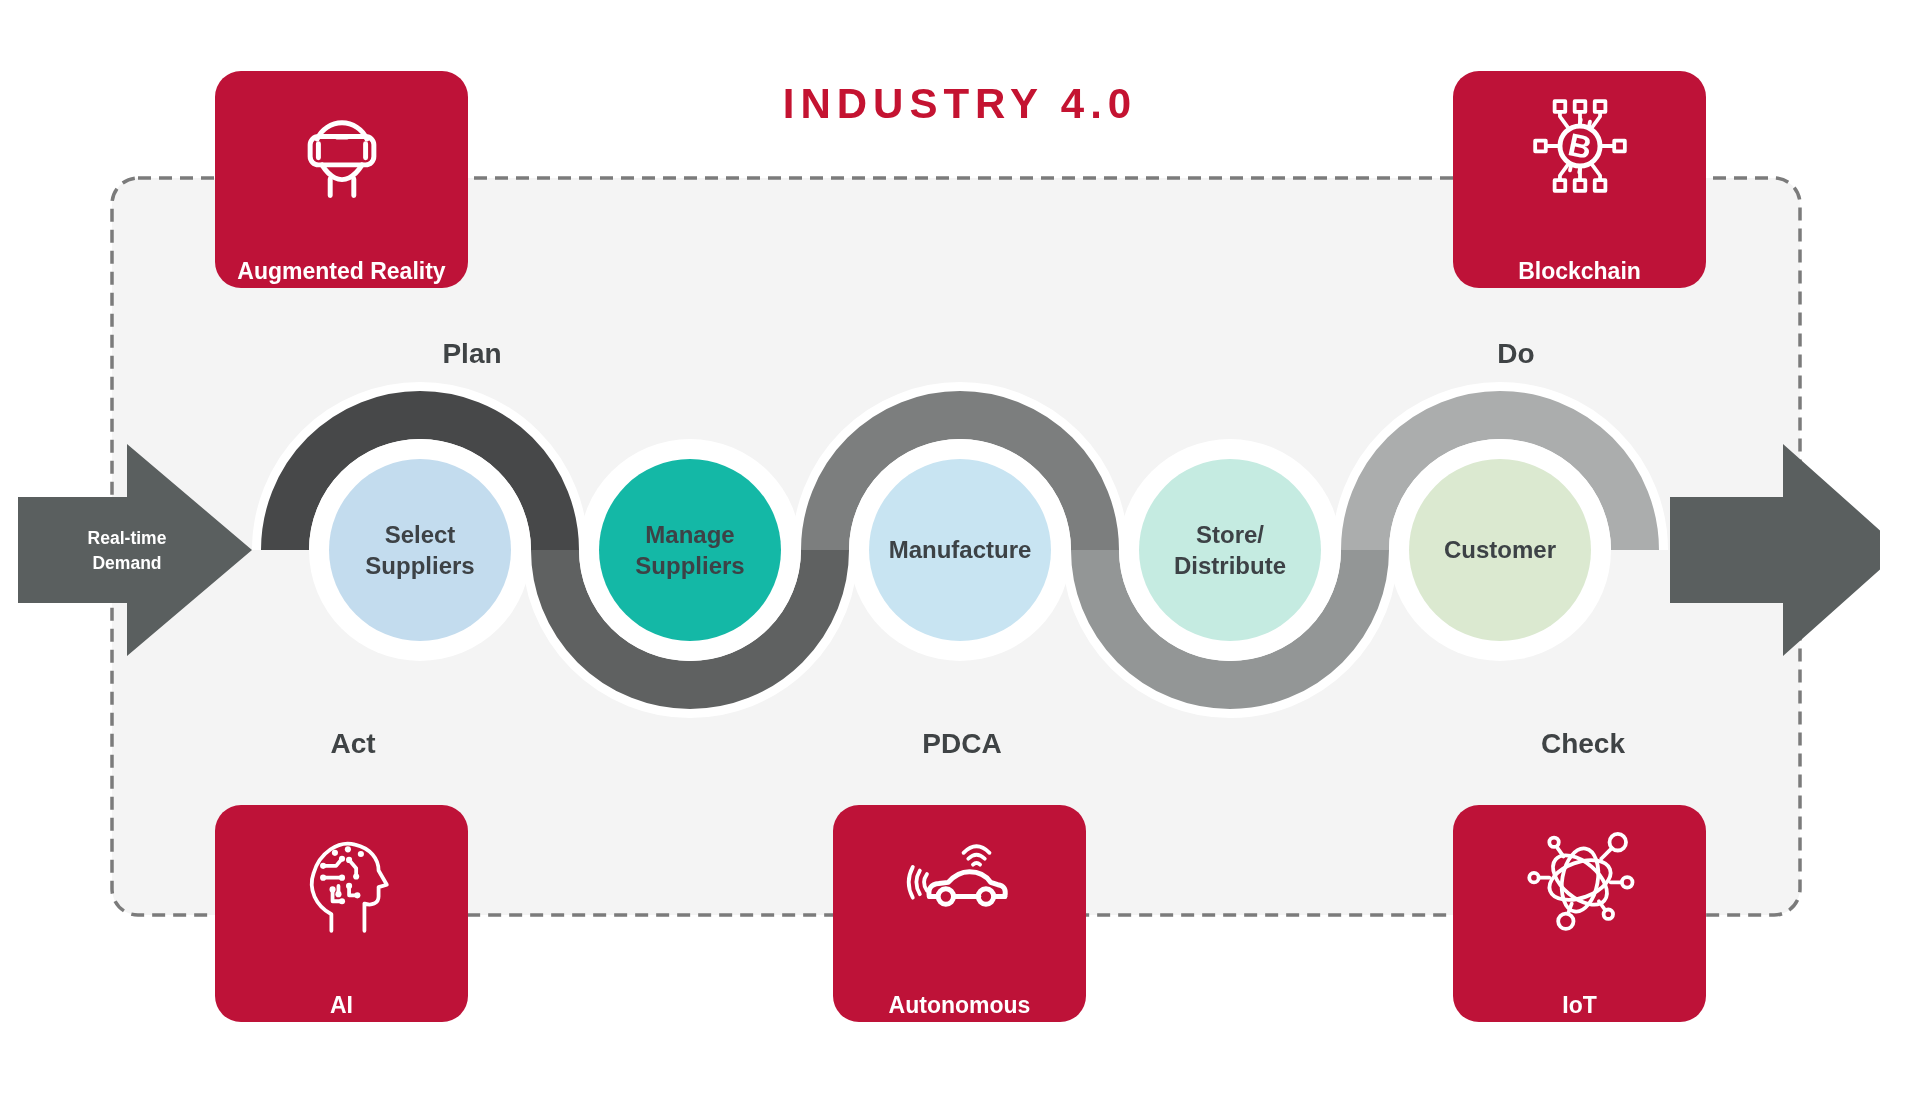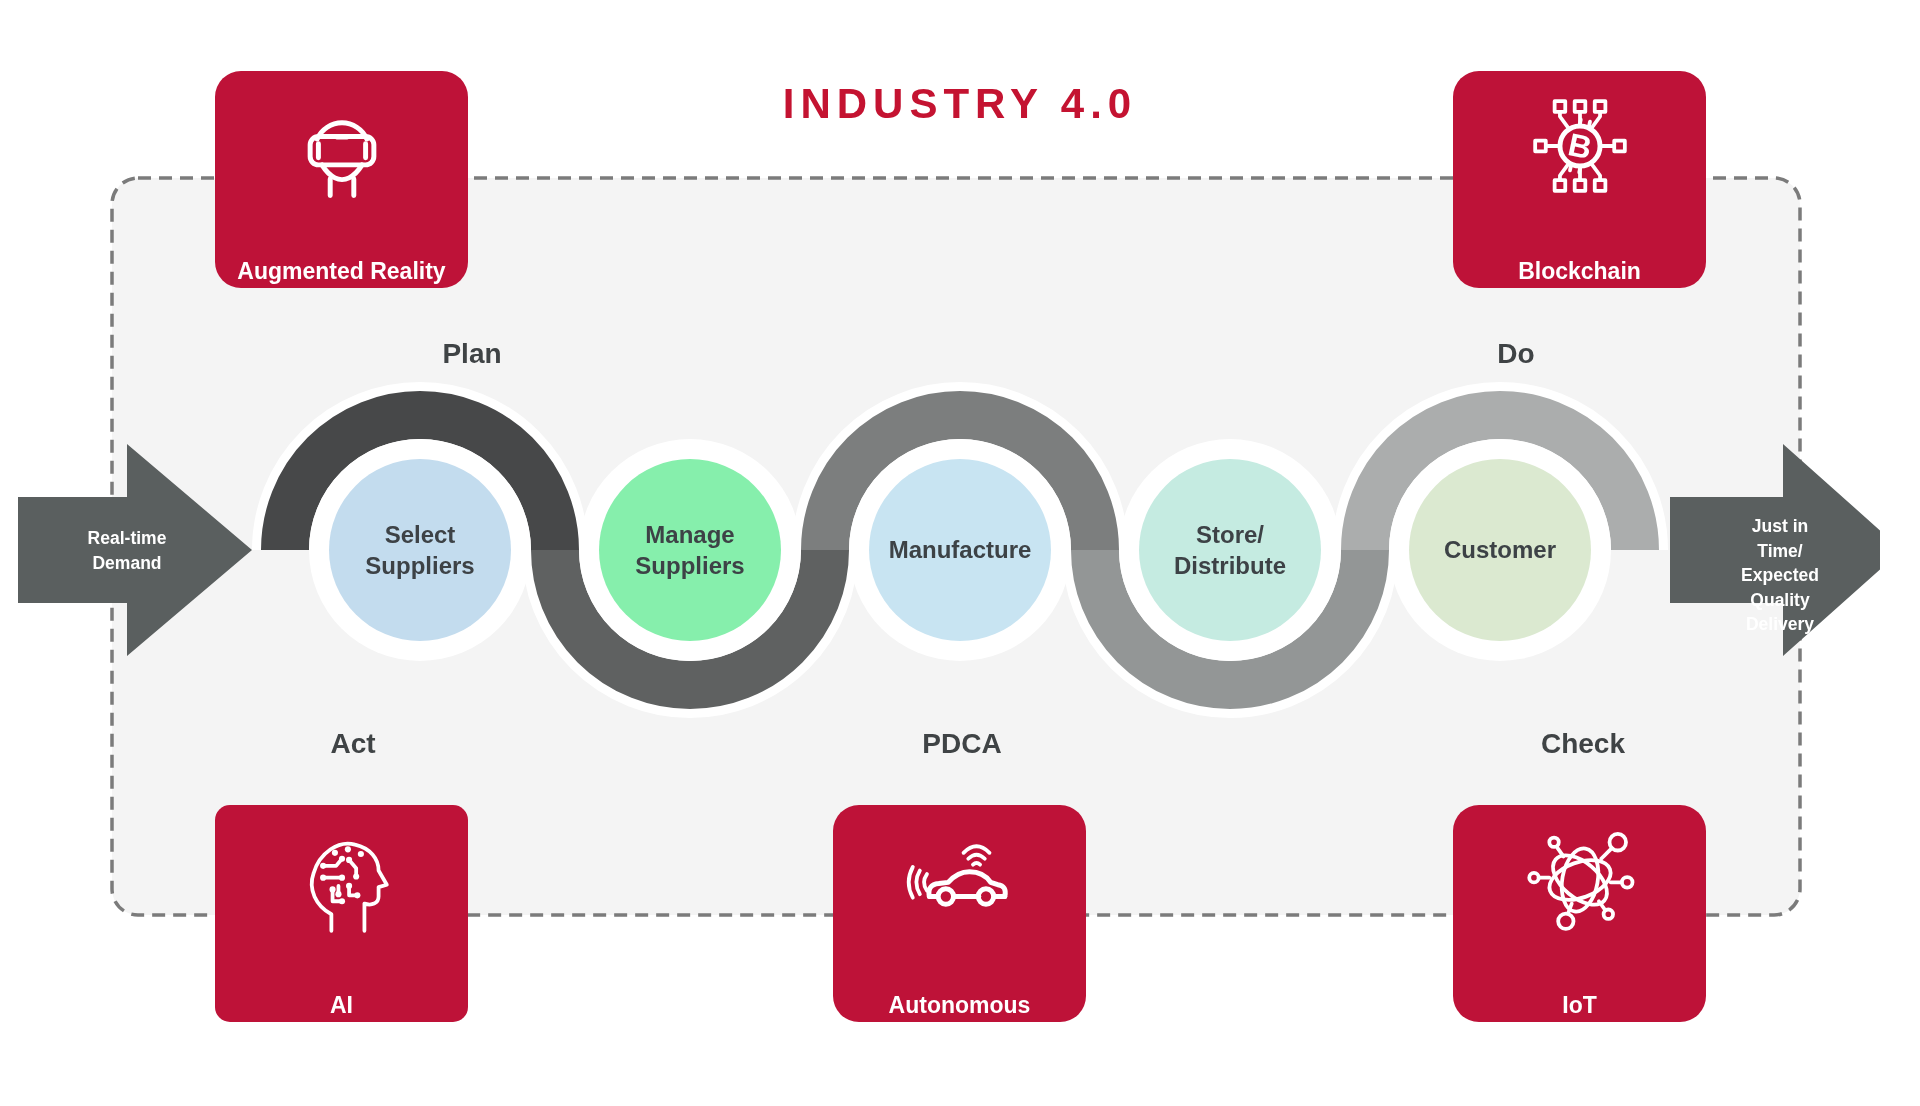--- a/index.html
+++ b/index.html
@@ -64,32 +64,29 @@
   <div class="page-title">INDUSTRY 4.0</div>
 
   <div class="pdca-label" style="left:432px;top:338px;margin-left:40px;">Plan</div>
   <div class="pdca-label" style="left:1516px;top:338px;">Do</div>
   <div class="pdca-label" style="left:353px;top:728px;">Act</div>
   <div class="pdca-label" style="left:962px;top:728px;">PDCA</div>
   <div class="pdca-label" style="left:1583px;top:728px;">Check</div>
 
   <div class="stage-circle" style="left: 329px; top: 459px; background-color: rgb(195, 220, 238);">Select
 Suppliers</div>
-  <div class="stage-circle" style="left: 599px; top: 459px; background-color: #86efac;">Manage
+  <div class="stage-circle" style="left: 599px; top: 459px; background-color: #14b8a6;">Manage
 Suppliers</div>
   <div class="stage-circle" style="left: 869px; top: 459px; background-color: rgb(200, 228, 242);">Manufacture</div>
   <div class="stage-circle" style="left: 1139px; top: 459px; background-color: rgb(197, 235, 225);">Store/
 Distribute</div>
   <div class="stage-circle" style="left: 1409px; top: 459px; background-color: rgb(219, 233, 208);">Customer</div>
 
   <div class="arrow-text" style="left:127px;top:526px;">Real-time
 Demand</div>
-  <div class="arrow-text" style="left:1780px;top:514px;">Just in Time/
-Expected Quality
-Delivery</div>
 
   <div class="tech-card" style="left:215px;top:71px;">
     <svg class="card-icon" width="118" height="118" viewBox="0 0 100 100">
       <path class="icon-stroke" d="M29,44 A23,23 0 0 1 71,44"></path>
       <rect class="icon-stroke" x="23" y="42" width="54" height="24" rx="7"></rect>
       <rect class="icon-dot" x="44" y="40.5" width="12" height="4" rx="1.5"></rect>
       <path class="icon-stroke" d="M30,48 V60 M70,48 V60"></path>
       <path class="icon-stroke" d="M33,66 Q38,74 44,77 Q50,80 56,77 Q62,74 67,66"></path>
       <path class="icon-stroke" d="M40,78 L40,92 M60,78 L60,92"></path>
     </svg>
@@ -117,21 +114,21 @@
         <rect x="12" y="45.5" width="9" height="9"></rect>
           <rect x="79" y="45.5" width="9" height="9"></rect>
         <rect x="28.5" y="79" width="9" height="9"></rect>
           <rect x="45.5" y="79" width="9" height="9"></rect>
           <rect x="62.5" y="79" width="9" height="9"></rect>
       </g>
     </svg>
     <div class="card-label">Blockchain</div>
   </div>
 
-  <div class="tech-card" style="left:215px;top:805px;border-radius:15px;">
+  <div class="tech-card" style="left:215px;top:805px;">
     <svg class="card-icon" width="118" height="118" viewBox="0 0 100 100">
       <path class="icon-stroke-thin" d="M41,93 L41,79 C28,72 21,58 26,44 C31,27 47,16 61,20 C74,23 81,32 81,42 L88,54 L81,56 L81,64 C81,70 75,72 69,70 L69,93"></path>
       <g class="icon-stroke-thin">
         <path d="M34,38 L45,38 L50,32"></path>
         <path d="M34,48 L50,48"></path>
         <path d="M56,33 L62,40 L62,47"></path>
         <path d="M42,58 L42,68 L50,68"></path>
         <path d="M56,55 L56,63 L63,63"></path>
         <path d="M47,55 L47,62"></path>
       </g>

